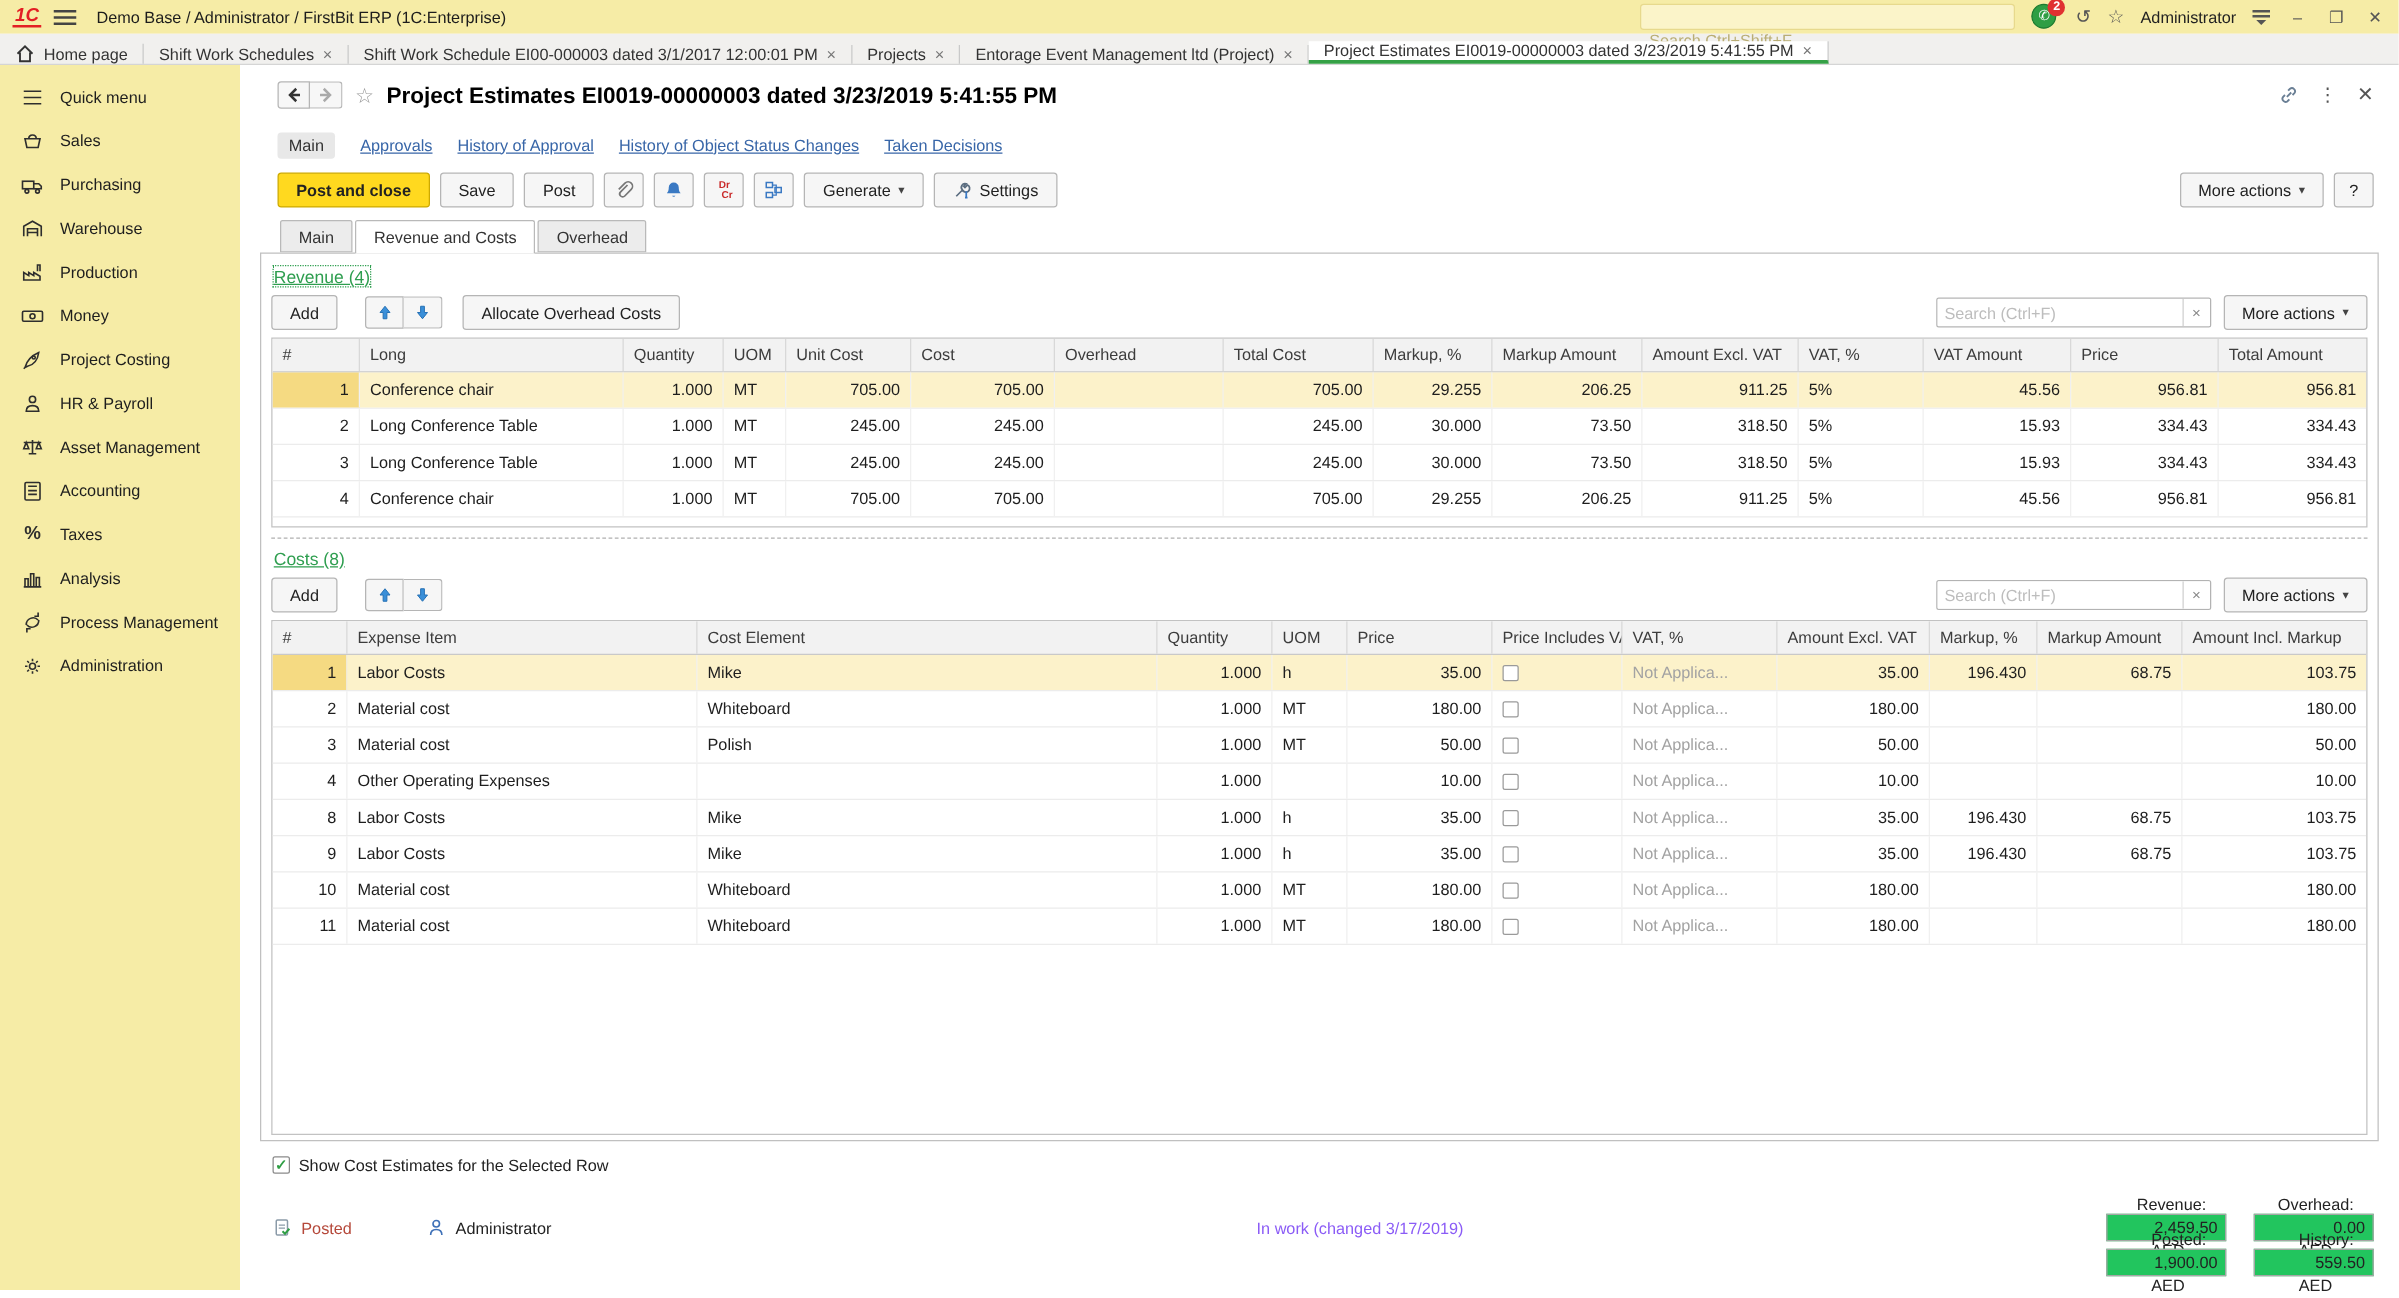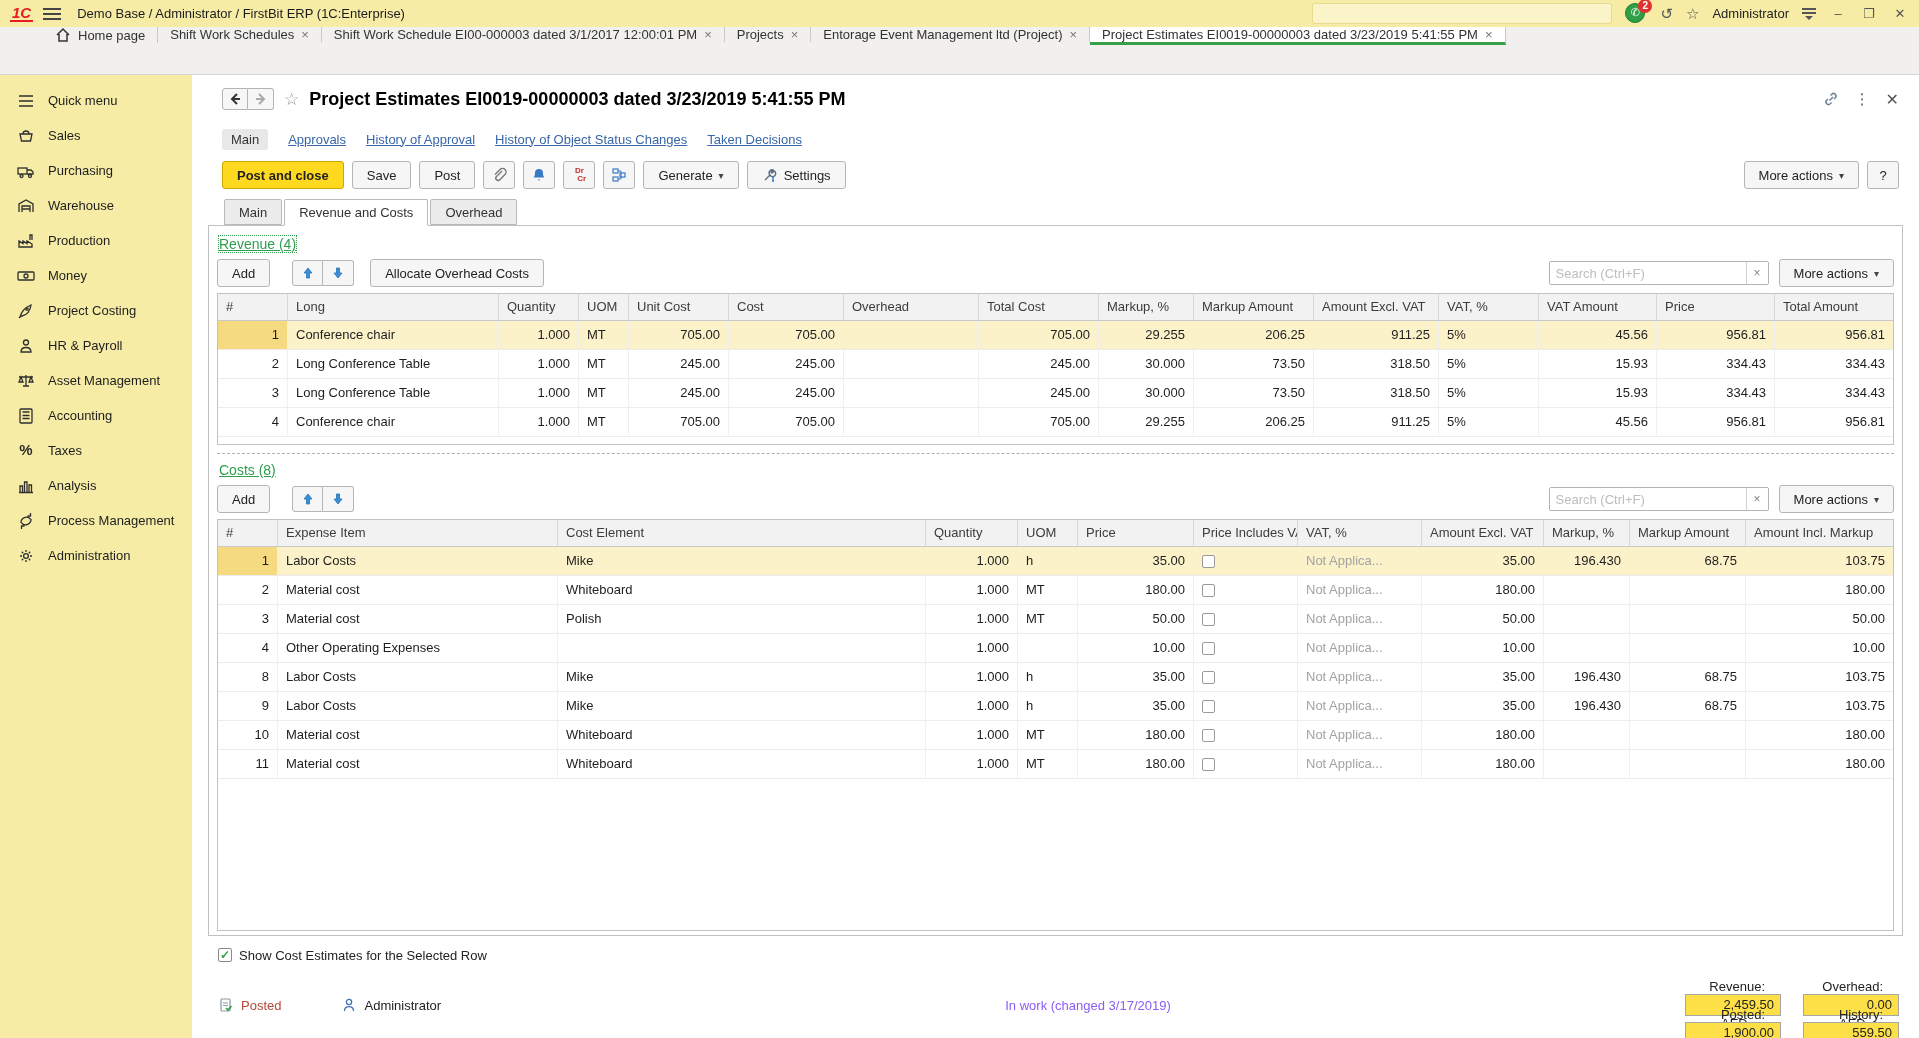--- a/index.html
+++ b/index.html
@@ -24,21 +24,21 @@
   .badge { position:absolute; top:-4px; right:-5px; background:#e03131; color:#fff; border-radius:50%;
     min-width:14px; height:14px; font-size:10px; line-height:14px; text-align:center; font-weight:bold; }
   .tico { color:#555; font-size:15px; line-height:1; cursor:pointer; }
   .user-name { font-size:13px; color:#222; }
   .panel-toggle { display:flex; flex-direction:column; align-items:center; gap:2px; cursor:pointer; }
   .panel-toggle i { width:14px; height:2px; background:#555; display:block; }
   .panel-toggle b { width:0; height:0; border-left:4px solid transparent; border-right:4px solid transparent; border-top:4px solid #555; }
   .winbtn { color:#555; font-size:13px; width:18px; text-align:center; cursor:pointer; }
 
   
-  .tabstrip { height:48px; background:#f1f0ee; border-bottom:1px solid #d5d5d5; display:flex; align-items:flex-start;padding-left:43px; }
+  .tabstrip { height:25px; background:#f1f0ee; border-bottom:1px solid #d5d5d5; display:flex; align-items:flex-end; }
   .wtab { display:flex; align-items:center; gap:7px; padding:0 12px; border-right:1px solid #c9c9c9;
     color:#333; white-space:nowrap; cursor:pointer; }
   .wtab .x { color:#777; font-size:13px; }
   .wtab.active { background:#fff; border-bottom:3px solid #35a146; }
 
   
   .mainrow { display:flex; height:980px; }
   .sidebar { width:192px; background:#f6eca6; padding-top:8px; flex:none; }
   .snav { display:flex; align-items:center; gap:12px; height:35px; padding-left:16px; color:#1e1e1e; cursor:pointer; }
   .si { width:20px; height:20px; flex:none; stroke:#2e2e2e; fill:none; stroke-width:1.3; }
@@ -119,21 +119,21 @@
   .greencb { width:14px; height:14px; border:1px solid #8a8a8a; border-radius:2px; background:#fff; color:#2f9e44;
     font-size:12px; font-weight:bold; line-height:12px; text-align:center; }
   .footer { position:absolute; left:0; right:0; bottom:8px; padding:0 20px 0 26px; }
   .foot-row { display:flex; align-items:center; height:28px; position:relative; }
   .status-grp { display:flex; align-items:center; gap:7px; margin-right:60px; }
   .posted { color:#b5483a; }
   .statetxt { position:absolute; left:700px; width:340px; text-align:center; color:#8b5cf6; }
   .tot-line { margin-left:auto; display:flex; gap:22px; }
   .tot-group { display:flex; align-items:center;flex-direction:column; }
   .tot-label { min-width:70px; text-align:right; margin-right:6px; color:#222; }
-  .tot-field { width:96px; height:22px; border:1px solid #a6a6a6; text-align:right; padding:0 6px; line-height:20px; background:#fde047; }
+  .tot-field { width:96px; height:22px; border:1px solid #a6a6a6; text-align:right; padding:0 6px; line-height:20px; background:#22c55e; }
   .cur { width:30px; margin-left:6px; }
   .bico { width:16px; height:16px; }
 </style>
 </head>
 <body>
 
 <div class="topbar">
   <span class="logo1c">1C</span>
   <span class="burger">
       <i></i>

